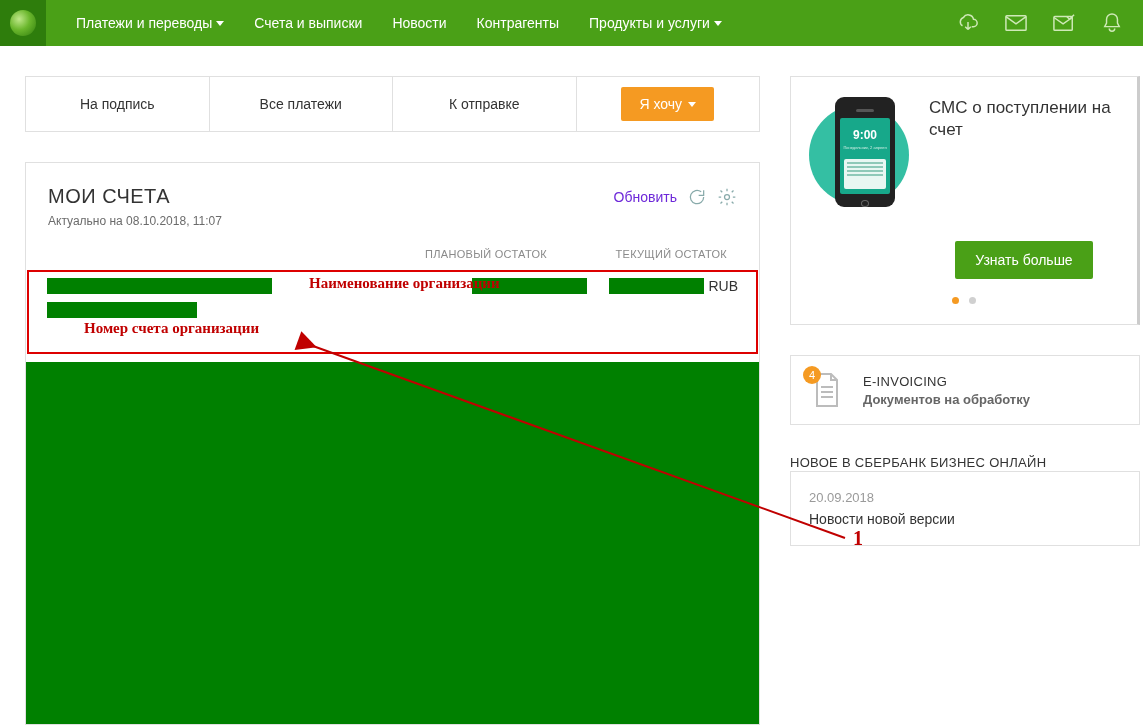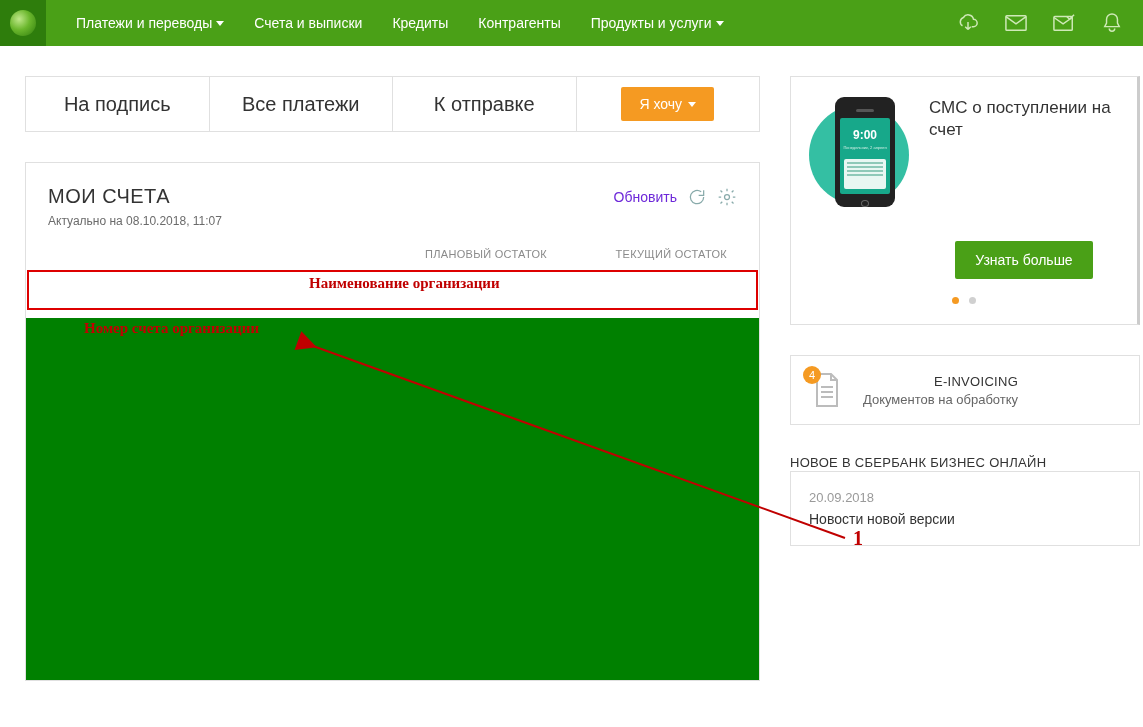--- a/index.html
+++ b/index.html
@@ -16,21 +16,21 @@
   .nav-icon { width: 22px; height: 20px; display: inline-flex; align-items: center; justify-content: center; cursor: pointer; }
   .nav-icon svg { stroke: #cfe9b8; fill: none; stroke-width: 1.6; }
   
   
   .container { display: flex; gap: 30px; padding: 30px 0 0 25px; align-items: flex-start; }
   .left { width: 735px; }
   .right { width: 350px; display: flex; flex-direction: column; gap: 30px; }
   
   
   .tabs-block { display: flex; border: 1px solid #e0e0e0; height: 56px; }
-  .tab { flex: 1; display: flex; align-items: center; justify-content: center; font-size: 20px; color: #333; cursor: pointer; border-right: 1px solid #e0e0e0; }
+  .tab { flex: 1; display: flex; align-items: center; justify-content: center; font-size: 14px; color: #333; cursor: pointer; border-right: 1px solid #e0e0e0; }
   .tab:last-of-type { border-right: none; }
   .tab-action { flex: 1; display: flex; align-items: center; justify-content: center; }
   .want-btn { background: #f59a22; color: #fff; border: none; height: 34px; padding: 0 18px; font-size: 14px; cursor: pointer; display: inline-flex; align-items: center; gap: 6px; border-radius: 2px; }
   .want-btn .caret { width: 0; height: 0; border-left: 4px solid transparent; border-right: 4px solid transparent; border-top: 5px solid #fff; }
   
   
   .card { border: 1px solid #e0e0e0; margin-top: 30px; }
   .card-header { padding: 22px 22px 8px 22px; display: flex; align-items: flex-start; }
   .card-header-left { flex: 1; }
   .card-title { font-size: 20px; font-weight: 400; letter-spacing: 0.5px; color: #333; }
@@ -81,22 +81,22 @@
   .promo-text { flex:1; font-size:17px; color:#333; line-height:1.3; padding-top:4px; }
   .promo-btn { align-self:center; margin-top:18px; background:#4aa017; color:#fff; border:none; height:38px; padding:0 20px; font-size:14px; cursor:pointer; border-radius:2px; margin-left:120px;}
   .dots { display:flex; gap:10px; justify-content:center; margin-top:18px; align-self:center; width:100%; }
   .dot { width:7px; height:7px; border-radius:50%; background:#d0d0d0; }
   .dot.active { background:#f59a22; }
   
   .einv { border:1px solid #e0e0e0; padding:14px 16px; display:flex; align-items:center; gap:16px; position: relative; }
   .einv-icon-wrap { position:relative; width:40px; height:40px; display:flex; align-items:center; justify-content:center; }
   .doc-icon { width:28px; height:34px; }
   .badge { position:absolute; left:-4px; top:-4px; width:18px; height:18px; border-radius:50%; background:#f59a22; color:#fff; font-size:11px; display:flex; align-items:center; justify-content:center; }
-  .einv-text .t1 { font-size:13px; color:#333; letter-spacing:0.3px;text-align:right; }
-  .einv-text .t2 { font-size:13px; color:#666; margin-top:3px; }
+  .einv-text .t1 { font-size:13px; color:#333; letter-spacing:0.3px; }
+  .einv-text .t2 { font-size:13px; color:#666; margin-top:3px;font-weight:bold; }
   
   .news-title { font-size:13px; color:#333; letter-spacing:0.3px; }
   .news-card { border:1px solid #e0e0e0; padding:18px; margin-top:1px; }
   .news-date { font-size:13px; color:#9a9a9a; }
   .news-line { font-size:14px; color:#333; margin-top:6px; }
 
   .main-wrap { position:relative; }
 </style>
 </head>
 <body>
@@ -107,21 +107,21 @@
     </div>
   <div class="nav-items">
     <span class="nav-item">
       <span>Платежи и переводы</span>
       <span class="caret"></span>
     </span>
     <span class="nav-item">
       <span>Счета и выписки</span>
     </span>
     <span class="nav-item">
-      <span>Кредиты</span>
+      <span>Новости</span>
     </span>
     <span class="nav-item">
       <span>Контрагенты</span>
     </span>
     <span class="nav-item">
       <span>Продукты и услуги</span>
       <span class="caret"></span>
     </span>
   </div>
   <div class="nav-icons">
@@ -194,20 +194,33 @@
         </div>
       </div>
       <div class="col-headers">
         <div class="spacer"></div>
         <div class="col">ПЛАНОВЫЙ ОСТАТОК</div>
         <div class="col">ТЕКУЩИЙ ОСТАТОК</div>
       </div>
 
       <div class="data-row-wrap">
         <div class="red-border">
+          <div class="data-row">
+            <div class="col-name">
+              <span class="greenbar gb1"></span><br>
+              <span class="greenbar gb2" style="margin-top:4px;"></span>
+            </div>
+            <div class="col-plan">
+              <span class="greenbar gb3"></span>
+            </div>
+            <div class="col-curr">
+              <span class="greenbar gb4"></span>
+              <span>RUB</span>
+            </div>
+          </div>
           <div class="ann ann-org">Наименование организации</div>
           <div class="ann ann-acct">Номер счета организации</div>
         </div>
       </div>
 
       <div class="green-block"></div>
     </div>
 
     <svg class="overlay" width="860" height="560" style="top:0; left:0;">
       <defs>

